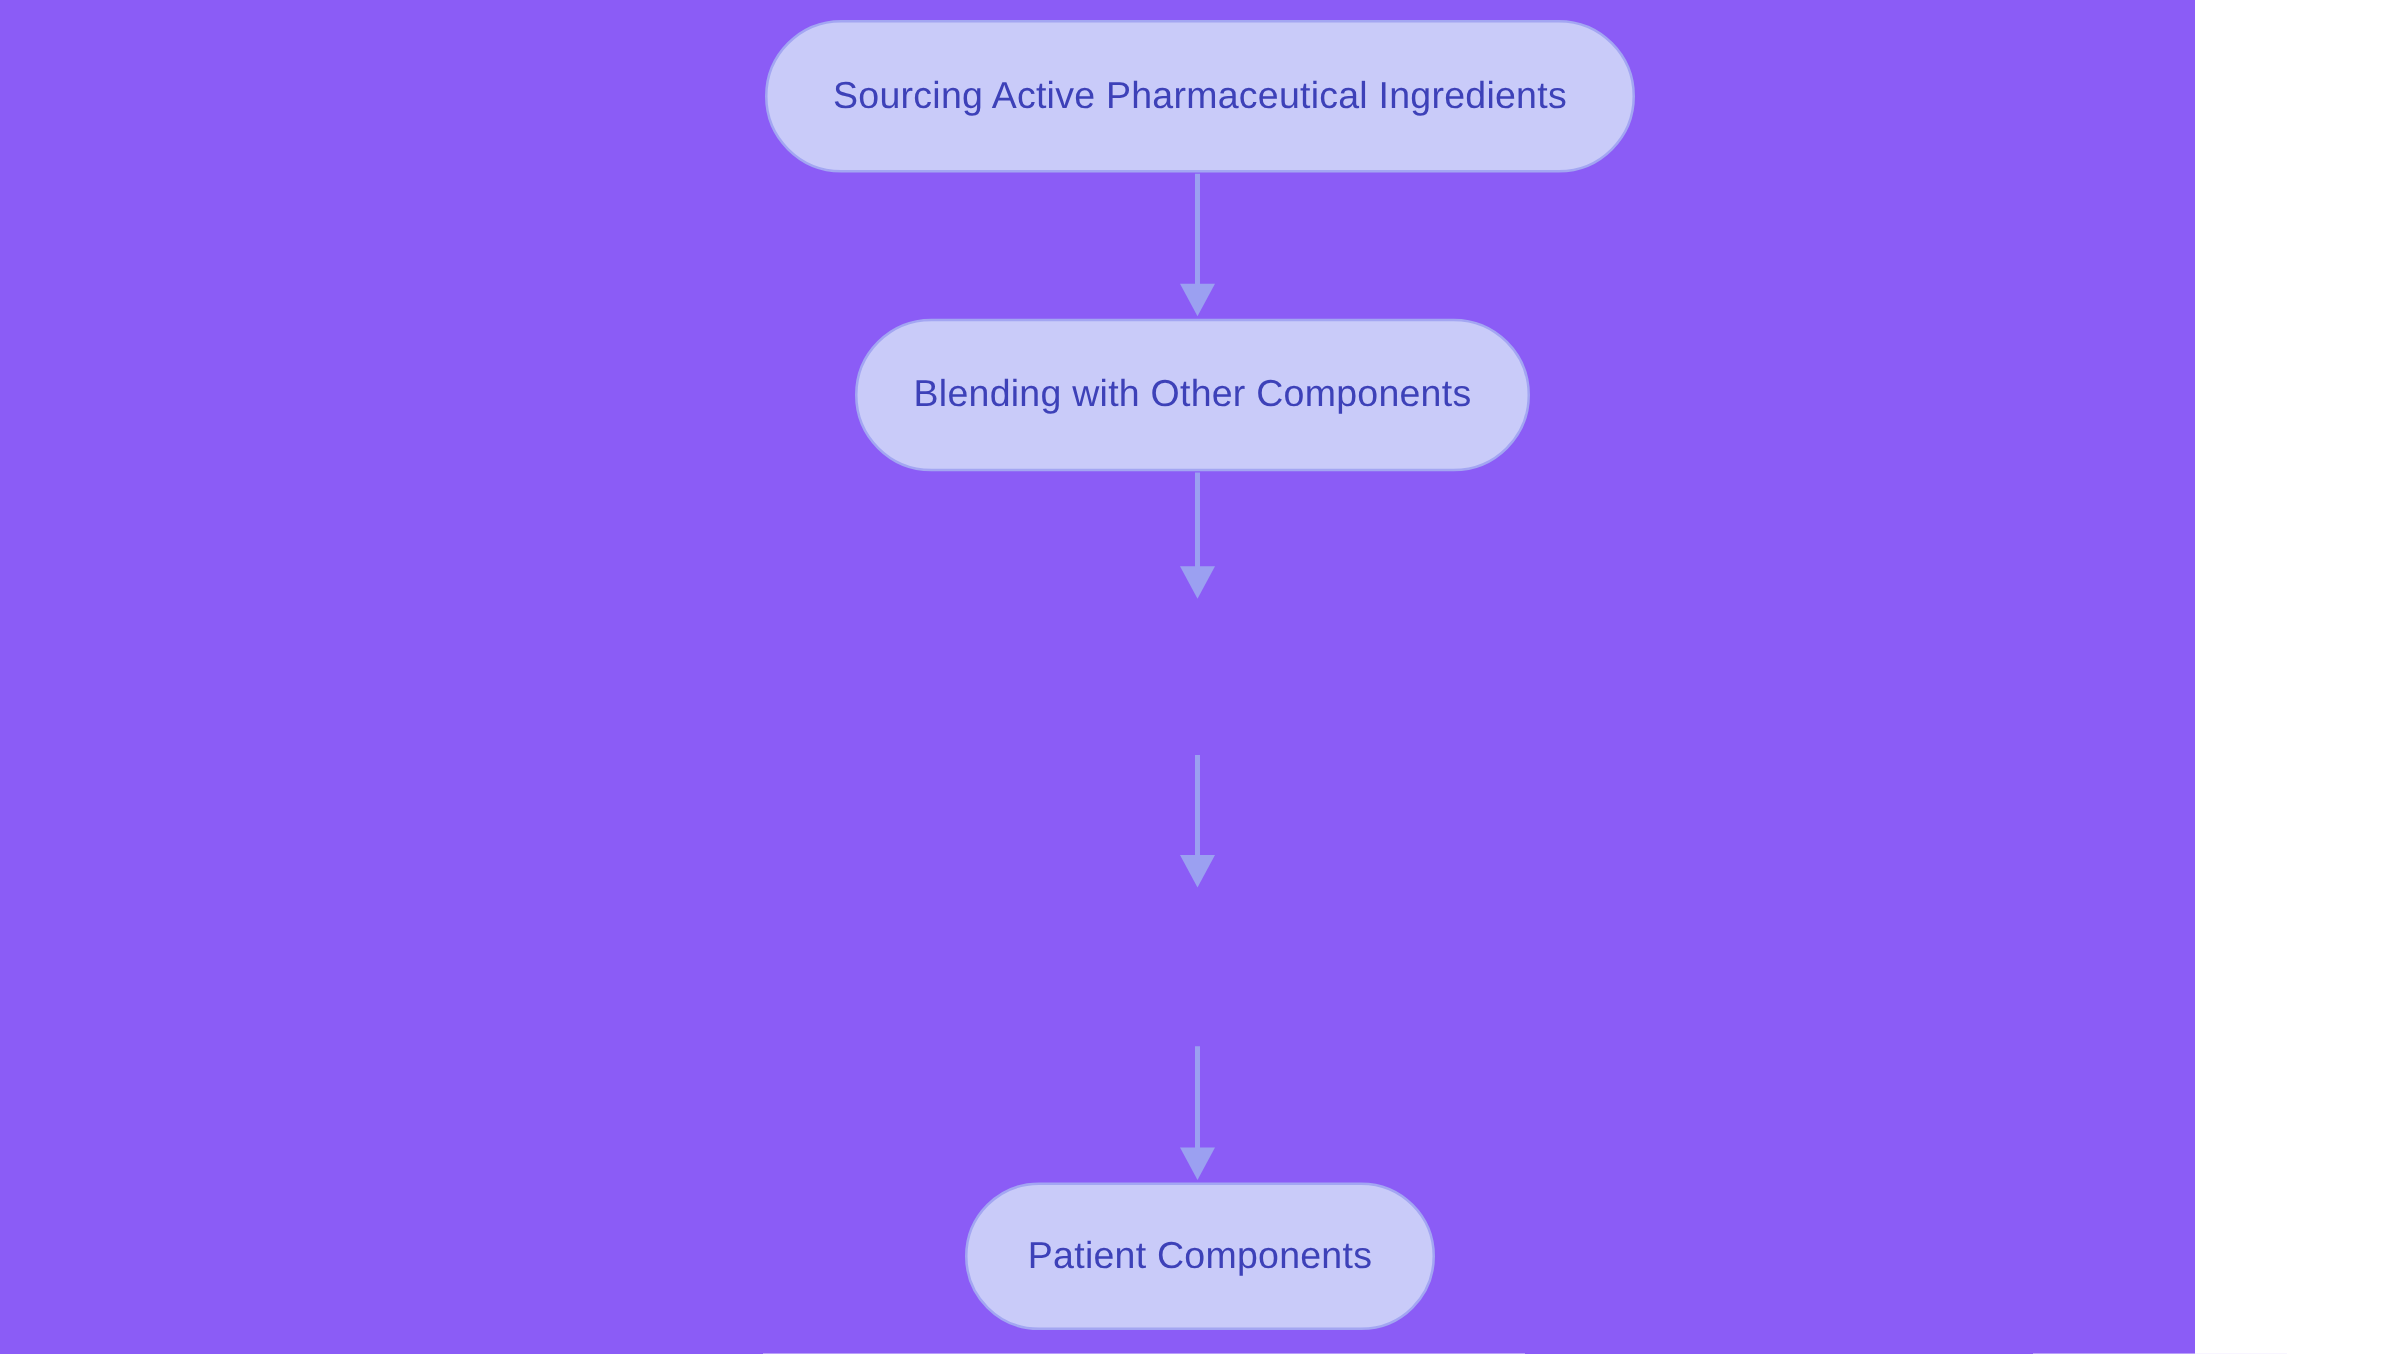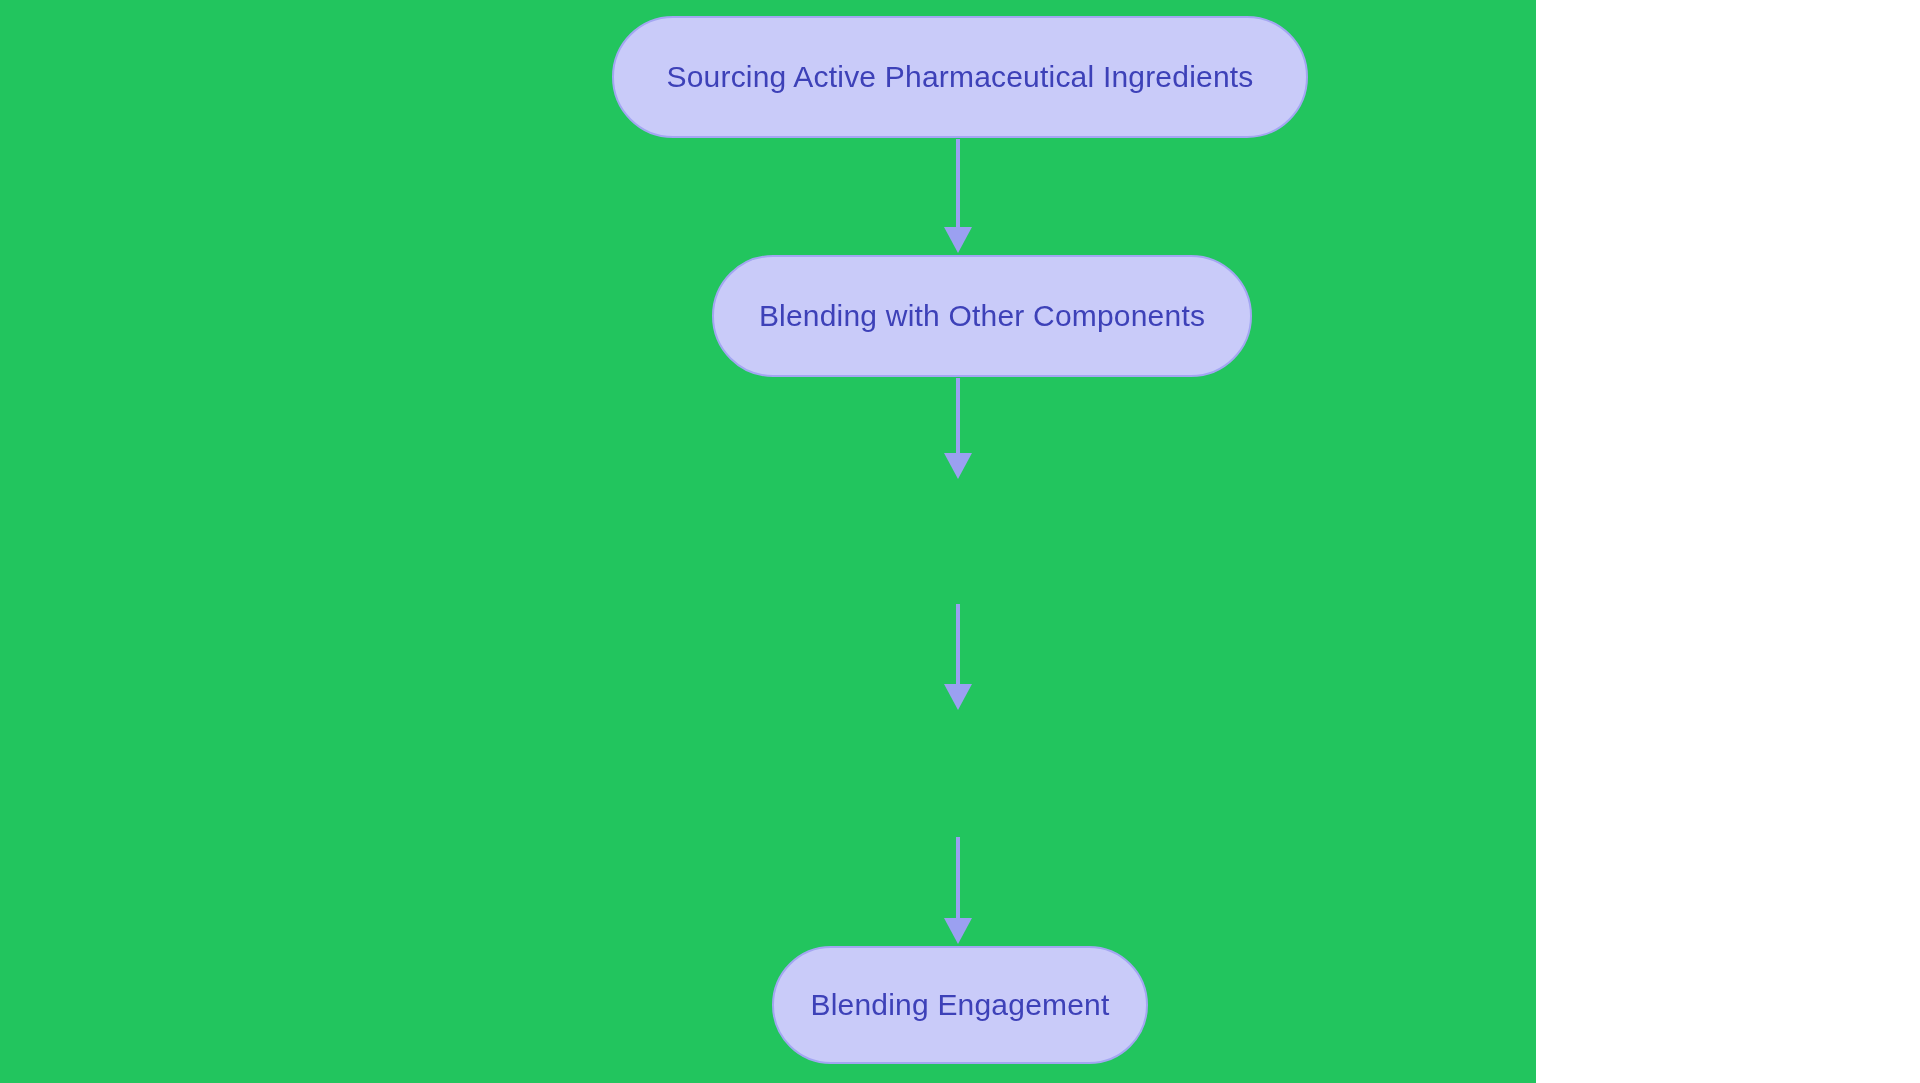--- a/index.html
+++ b/index.html
@@ -12,42 +12,42 @@
     font-family: "Liberation Sans", sans-serif;
   }
   :root {
     --node-fill: #c9cbf9;
     --node-border: #a3a6f2;
     --node-text: #3d41b8;
     --arrow-color: #9ba0f1;
   }
   .canvas {
     position: relative;
-    width: 1536px;
+    width: 1756px;
     height: 1083px;
-    background: #22c55e;
+    background: #8b5cf6;
   }
   .node {
     position: absolute;
     display: flex;
     align-items: center;
     justify-content: center;
     background: var(--node-fill);
     border: 2px solid var(--node-border);
     border-radius: 62px;
     color: var(--node-text);
     font-size: 30px;
     font-weight: 400;
     letter-spacing: 0.2px;
     text-align: center;
     box-sizing: border-box;
   }
   .node span { white-space: nowrap; }
   .n1 { left: 612px; top: 16px;  width: 696px; height: 122px; }
-  .n2 { left: 712px; top: 255px; width: 540px; height: 122px; }
+  .n2 { left: 684px; top: 255px; width: 540px; height: 122px; }
   .n3 { left: 757px; top: 481px; width: 410px; height: 122px; }
   .n4 { left: 651px; top: 712px; width: 618px; height: 124px; }
   .n5 { left: 772px; top: 946px; width: 376px; height: 118px; }
 
   .arrow {
     position: absolute;
     width: 28px;
     left: 944px;
   }
   .arrow .line {
@@ -102,16 +102,16 @@
     <div class="head"></div>
   </div>
 
 
   <div class="arrow a4">
     <div class="line"></div>
     <div class="head"></div>
   </div>
 
   <div class="node n5">
-    <span>Blending Engagement</span>
+    <span>Patient Components</span>
   </div>
 
 </div>
 
 </body></html>

